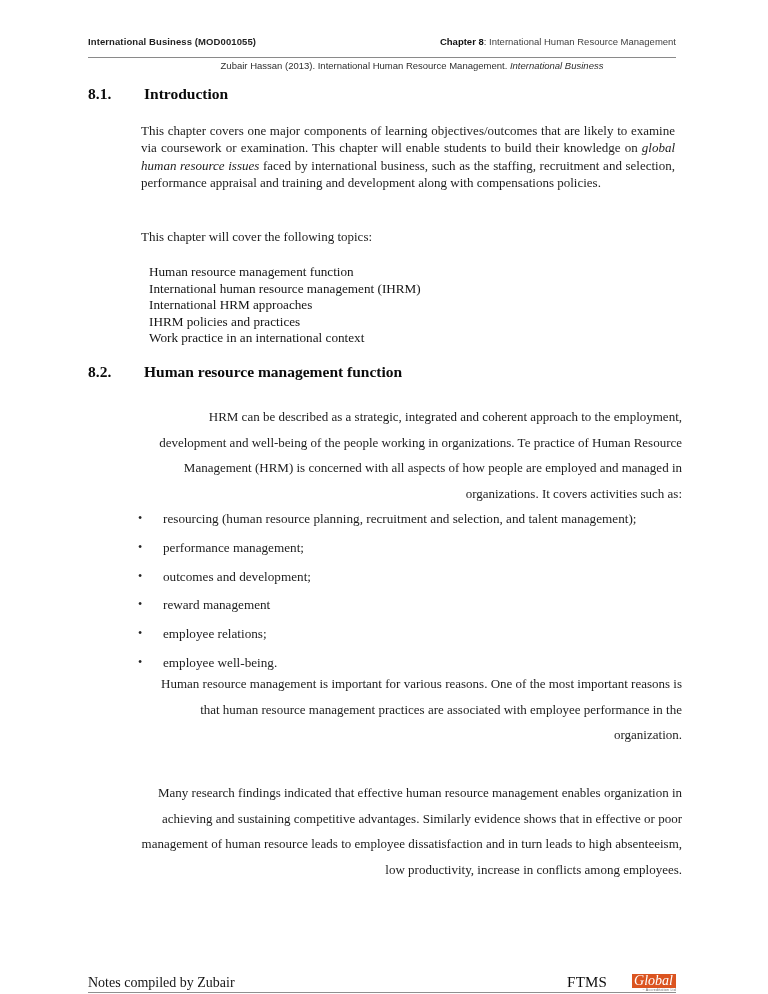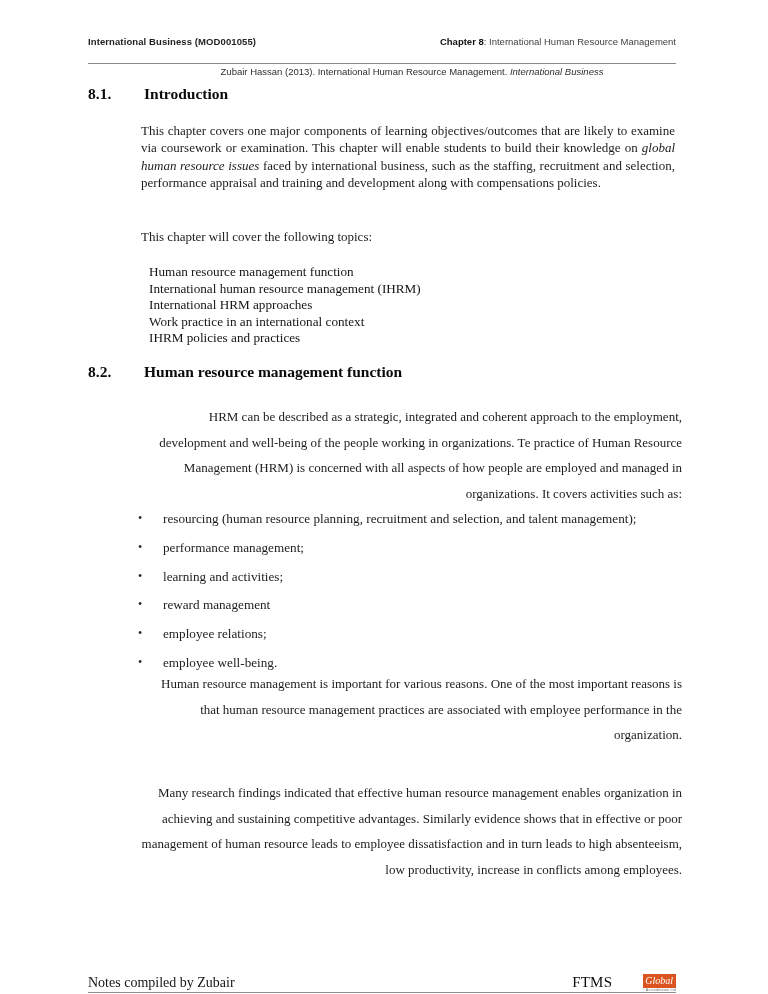--- a/index.html
+++ b/index.html
@@ -30,21 +30,21 @@
     left: 88px;
     width: 588px;
   }
   .header-row1 {
     display: flex;
     justify-content: space-between;
     align-items: baseline;
     font-family: "Liberation Sans", sans-serif;
     font-size: 9.5px;
     color: #3a3a3a;
-    padding-bottom: 16px;
+    padding-bottom: 10px;
     border-bottom: 1px solid #8a8a8a;
     white-space: nowrap;
   }
   .header-left {
     font-weight: bold;
     color: #1f1f1f;
     letter-spacing: 0.1px;
   }
   .header-right {
     color: #3f3f3f;
@@ -208,24 +208,24 @@
     font-family: "Liberation Serif", serif;
     font-size: 15px;
     letter-spacing: 0.2px;
     color: #0d0d0d;
   }
   .logo-badge {
     background: #DB5420;
     color: #ffffff;
     font-family: "Liberation Serif", serif;
     font-style: italic;
-    font-size: 10px;
+    font-size: 14px;
     line-height: 12px;
     padding: 1px 3px 1px 2px;
-    margin-left: 7px;
+    margin-left: 1px;
     transform: translateY(-2px);
   }
   .logo-tag {
     position: absolute;
     right: 0;
     top: 16px;
     font-family: "Liberation Sans", sans-serif;
     font-size: 3.6px;
     color: #6a6a6a;
     letter-spacing: 0.2px;
@@ -251,34 +251,34 @@
   </div>
 
   <div class="para justified" id="para-intro"><span>This chapter covers one major components of learning objectives/outcomes that are likely to examine via coursework or examination. This chapter will enable students to build their knowledge on </span><i>global human resource issues</i><span> faced by international business, such as the staffing, recruitment and selection, performance appraisal and training and development along with compensations policies.</span></div>
 
   <div class="para justified" id="para-topics-lead">This chapter will cover the following topics:</div>
 
   <ul class="topics">
     <li>Human resource management function</li>
     <li>International human resource management (IHRM)</li>
     <li>International HRM approaches</li>
+    <li>IHRM policies and practices</li>
     <li>Work practice in an international context</li>
-    <li>IHRM policies and practices</li>
   </ul>
 
   <div class="h2" id="heading-hrm">
     <span class="num">8.2.</span><span>Human resource management function</span>
   </div>
 
   <div class="para spaced" id="para-hrm-desc">HRM can be described as a strategic, integrated and coherent approach to the employment,  development and well-being of the people working in organizations. Te practice of Human Resource Management (HRM) is concerned with all aspects of how people are employed and managed in organizations. It covers activities such as:</div>
 
   <ul class="bullets">
     <li><span class="dot">•</span><span>resourcing (human resource planning, recruitment and selection, and talent management);</span></li>
     <li><span class="dot">•</span><span>performance management;</span></li>
-    <li><span class="dot">•</span><span>learning and activities;</span></li>
+    <li><span class="dot">•</span><span>outcomes and development;</span></li>
     <li><span class="dot">•</span><span>reward management</span></li>
     <li><span class="dot">•</span><span>employee relations;</span></li>
     <li><span class="dot">•</span><span>employee well-being.</span></li>
   </ul>
 
   <div class="para spaced" id="para-importance">Human resource management is important for various reasons. One of the most important reasons is that human resource management practices are associated with employee performance in the organization.</div>
 
   <div class="para spaced" id="para-findings">Many research findings indicated that effective human resource management enables organization in achieving and sustaining competitive advantages. Similarly evidence shows that in effective or poor management of human resource leads to employee dissatisfaction and in turn leads to high absenteeism, low productivity, increase in conflicts among employees.</div>
 
   <div class="footer">

